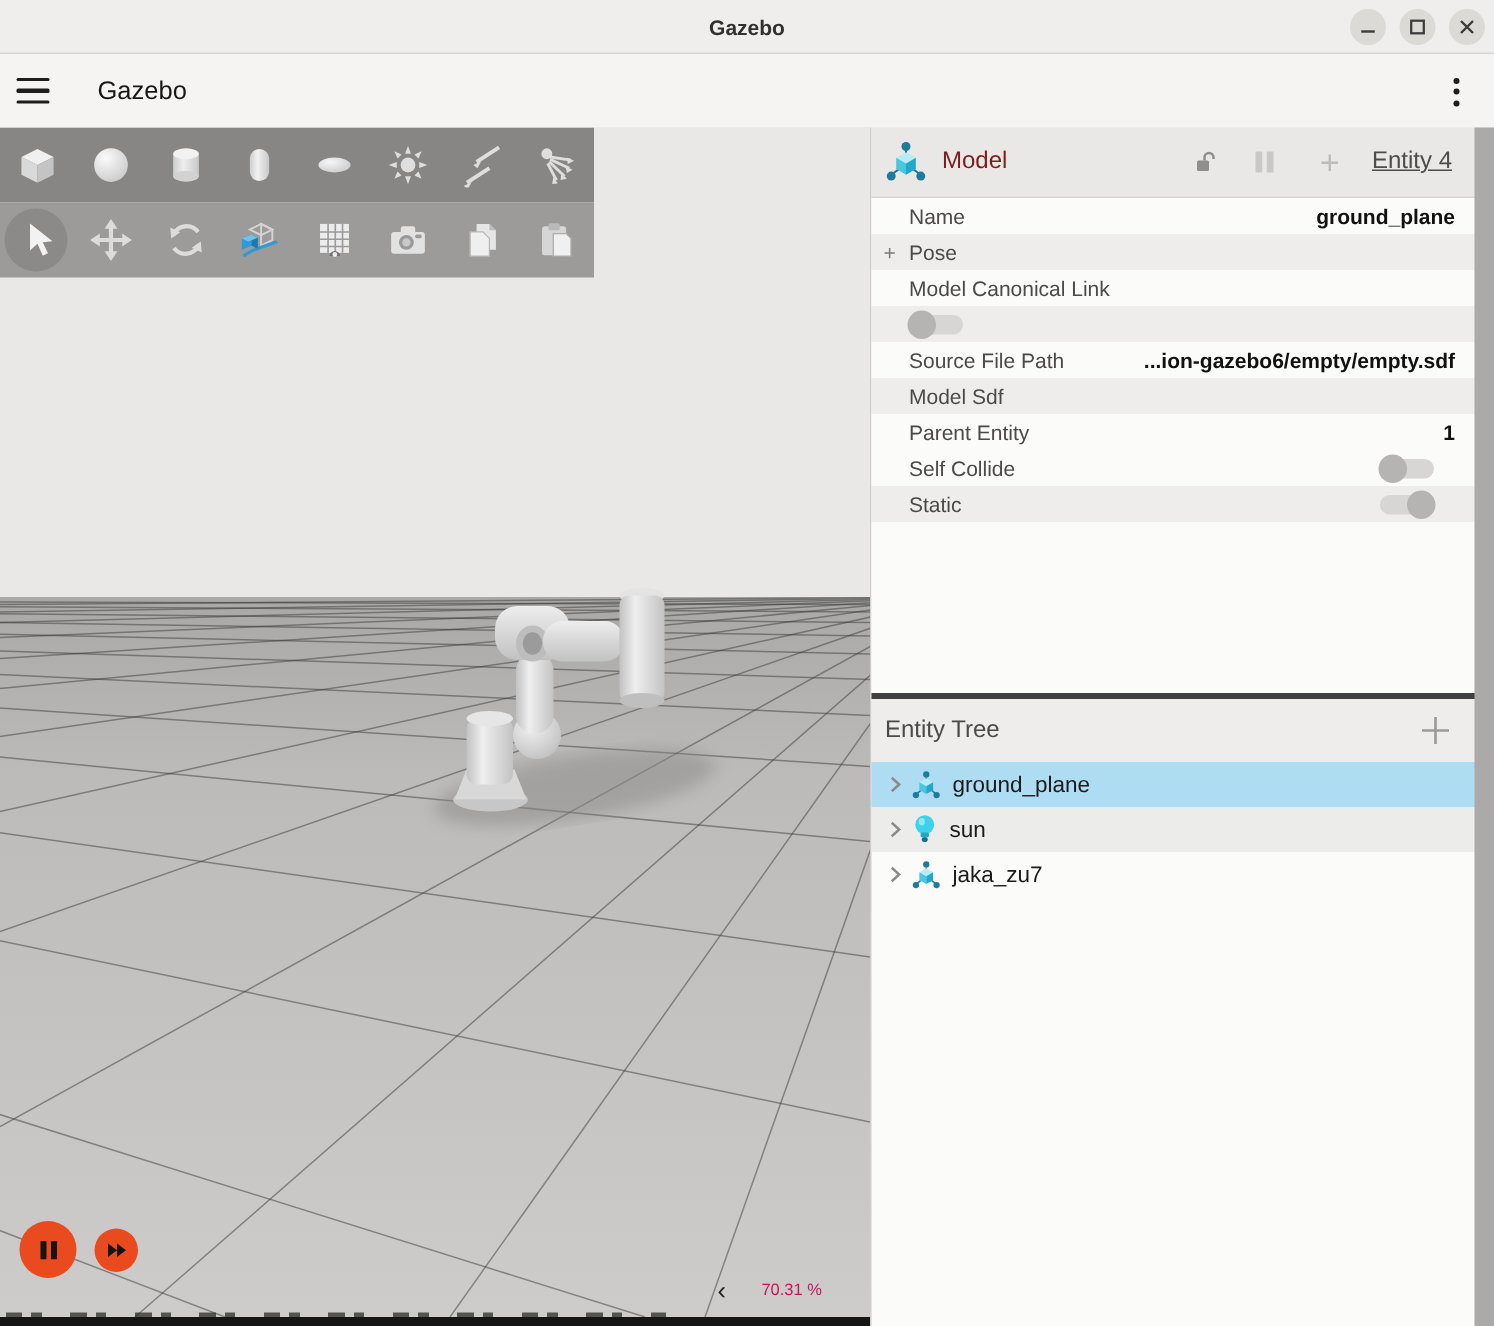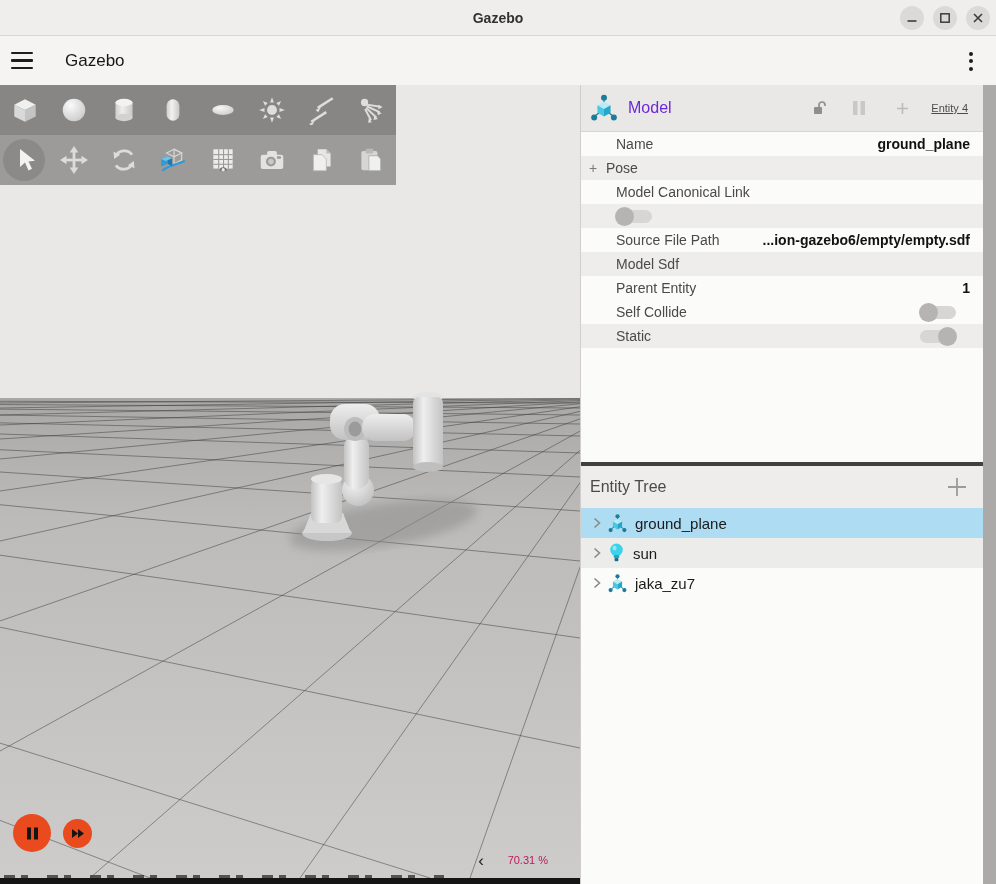--- a/index.html
+++ b/index.html
@@ -51,29 +51,29 @@
   
   .sliver { position:absolute; left:4px; bottom:0; width:440px; height:3px; opacity:.75;
     background:repeating-linear-gradient(90deg,#2b2b2b 0 11px, transparent 11px 17px,#2b2b2b 17px 24px, transparent 24px 43px); }
   .bottombar { flex:0 0 6px; background:#151515; width:100%; }
 
   
   .rightpanel { position:relative; flex:1 1 auto; background:#fbfbfa; border-left:1px solid #cfcecd; height:799px; }
   .scrollstrip { position:absolute; right:0; top:0; width:13px; height:799px; background:#abaaa9; }
 
   .mpanel-header { height:47px; background:#e9e8e6; border-bottom:1px solid #d7d6d4; display:flex; align-items:center; padding:0 28px 0 8px; }
-  .mpanel-header .mtitle { font-size:16px; color:#6d28d9; margin-left:9px; }
+  .mpanel-header .mtitle { font-size:16px; color:#7f1d1d; margin-left:9px; }
   .mpanel-header .spacer { flex:1; }
   .hicon { display:flex; align-items:center; justify-content:center; cursor:pointer; }
   .hicon.lock { margin-right:24px; }
   .hicon.pauseh { margin-right:30px; }
   .hicon.plush { margin-right:22px; font-size:17px; color:#b9b8b6; }
-  .entity-label { font-size:11px; color:#4c4c4c;text-decoration:underline; }
-
-  .prow { height:24px; display:flex; align-items:center; padding-left:35px; padding-right:26px; background:#fbfbfa; }
+  .entity-label { font-size:16px; color:#4c4c4c;text-decoration:underline; }
+
+  .prow { height:24px; display:flex; align-items:center; padding-left:25px; padding-right:26px; background:#fbfbfa; }
   .prow.alt { background:#eeedec; }
   .prow.expander { padding-left:8px; }
   .prow .pfx { color:#7b7a78; margin-right:4px; font-size:14px; width:13px; }
   .prow .plabel { font-size:14px; color:#4b4a49; flex:1; white-space:nowrap; }
   .prow .pval { font-size:14px; font-weight:bold; color:#111; white-space:nowrap; }
   .toggle { position:relative; width:36px; height:13px; border-radius:7px; background:#d7d6d5; margin-right:14px; cursor:pointer; }
   .toggle .knob { position:absolute; top:-3px; width:19px; height:19px; border-radius:50%; background:#b5b4b3; left:-1px; }
   .toggle.on .knob { left:auto; right:-1px; }
   .mpanel-fill { height:114px; background:#fbfbfa; }
 

